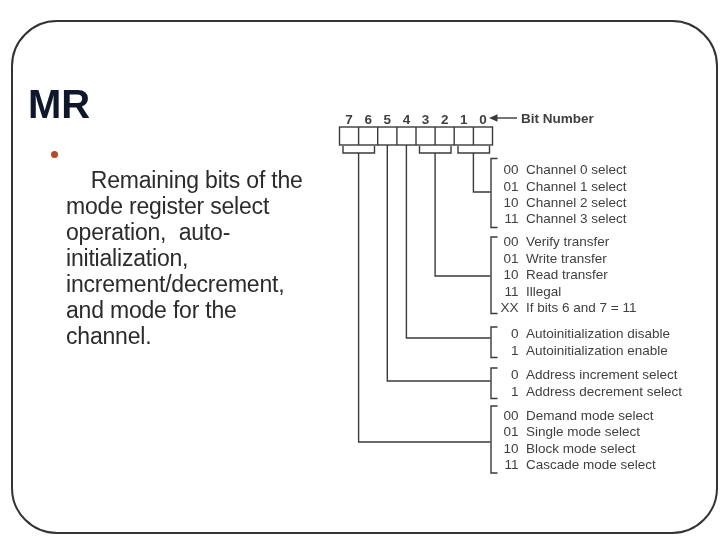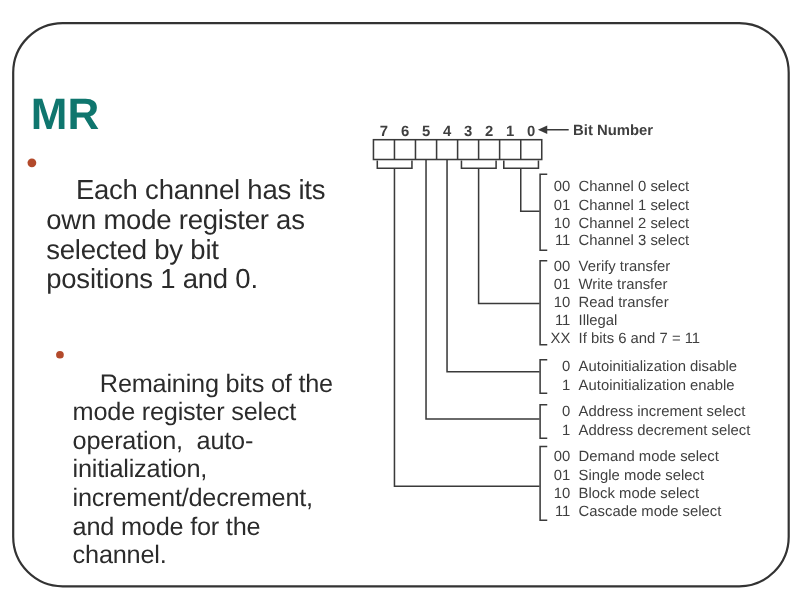--- a/index.html
+++ b/index.html
@@ -14,21 +14,21 @@
     position:absolute; left:11px; top:20px;
     width:707px; height:514px;
     border:2px solid #333333;
     border-radius:46px;
     box-sizing:border-box;
     background:#ffffff;
   }
   .title {
     position:absolute; left:28px; top:84px;
     font-size:40px; line-height:40px;
-    font-weight:bold; color:#0f766e;
+    font-weight:bold; color:#0f172a;
   }
   .bullets {
     position:absolute; left:27px; top:133px;
     width:310px; color:#2b2b2b;
   }
   .bullet {
     position:relative;
     padding-left:15px;
     font-size:25px; line-height:27px;
     letter-spacing:-0.2px;
@@ -64,26 +64,20 @@
   .diagram text.mid { text-anchor:middle; font-weight:bold; }
 </style>
 </head>
 <body>
 
 <div class="frame"></div>
 
 <div class="title">MR</div>
 
 <div class="bullets">
-  <div class="bullet">
-    <span class="dot"></span><span>Each channel has its
-own mode register as
-selected by bit
-positions 1 and 0.</span>
-  </div>
   <div class="bullet sub">
     <span class="dot"></span><span>Remaining bits of the
 mode register select
 operation,  auto-
 initialization,
 increment/decrement,
 and mode for the
 channel.</span>
   </div>
 </div>

